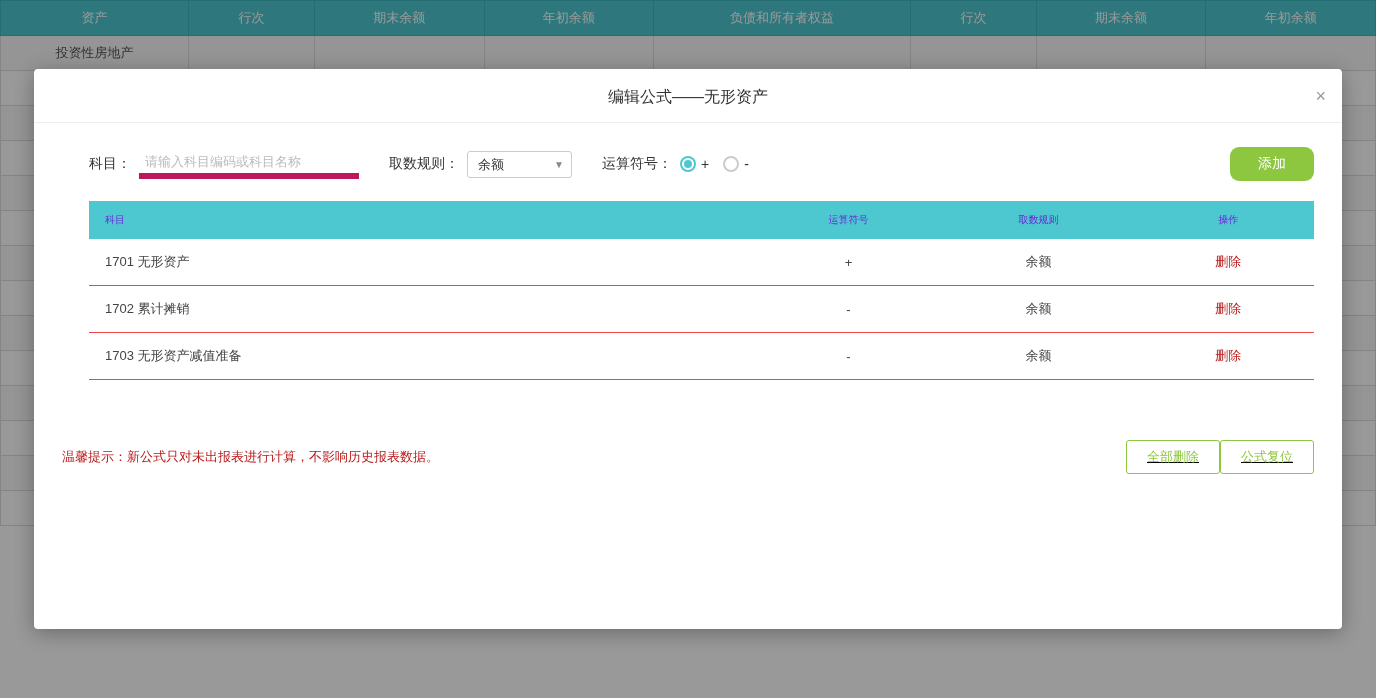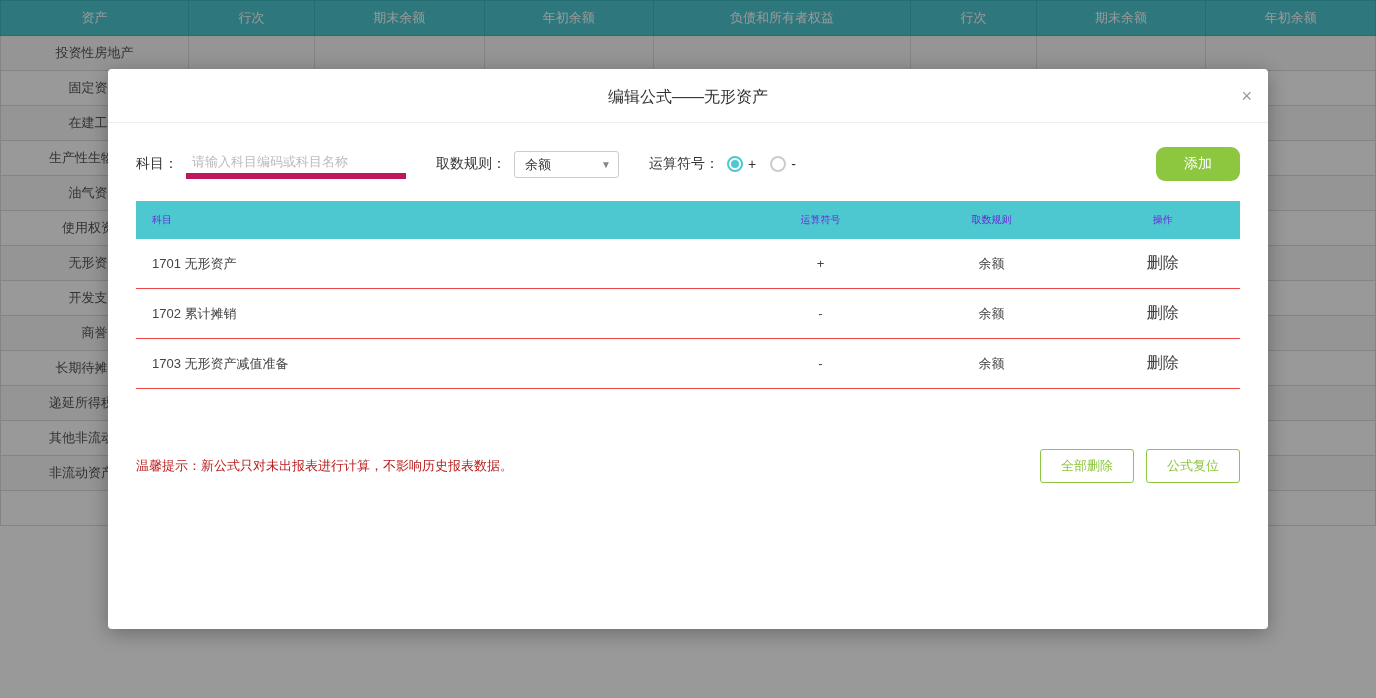--- a/index.html
+++ b/index.html
@@ -58,21 +58,21 @@
       background: rgba(0,0,0,0.4);
       display: flex;
       align-items: center;
       justify-content: center;
     }
 
     
     .modal {
       background: #fff;
       border-radius: 4px;
-      width: 1160px;
+      width: 1308px;
       min-height: 560px;
       padding: 0;
       position: relative;
       box-shadow: 0 4px 20px rgba(0,0,0,0.3);
     }
 
     .modal-header {
       display: flex;
       align-items: center;
       justify-content: center;
@@ -95,20 +95,21 @@
       cursor: pointer;
       font-size: 18px;
       color: #999;
       background: none;
       border: none;
       line-height: 1;
     }
 
     .modal-body {
       padding: 24px 28px;
+      margin-left: 27px;
     }
 
     
     .form-row {
       display: flex;
       align-items: center;
       margin-bottom: 20px;
       gap: 30px;
     }
 
@@ -257,42 +258,42 @@
       font-size: 13px;
       color: #444;
     }
 
     .col-subject { width: 55%; text-align: left !important; }
     .col-operator { width: 14%; }
     .col-rule { width: 17%; }
     .col-action { width: 14%; }
 
     .link-delete {
-      color: #404040;
+      color: #b91c1c;
       cursor: pointer;
       text-decoration: none;
-      font-size: 16px;
+      font-size: 13px;
     }
 
     
     .modal-footer {
       padding: 16px 28px 20px;
       display: flex;
       align-items: center;
       justify-content: space-between;
     }
 
     .hint-text {
       color: #b91c1c;
       font-size: 13px;
     }
 
     .footer-buttons {
       display: flex;
-      gap: 12px;
+      text-decoration: underline;
     }
 
     .btn-outline {
       border: 1px solid #8dc63f;
       color: #8dc63f;
       background: #fff;
       border-radius: 3px;
       padding: 7px 20px;
       font-size: 13px;
       cursor: pointer;

